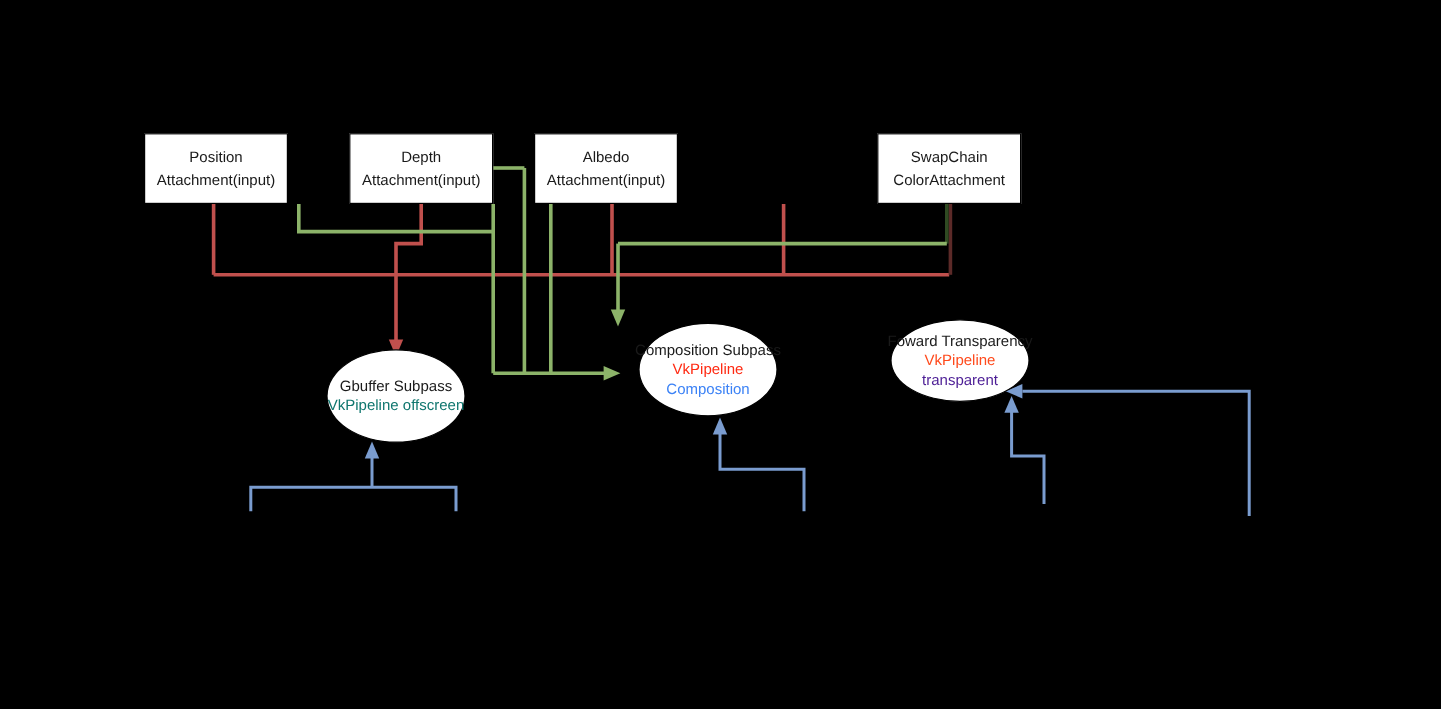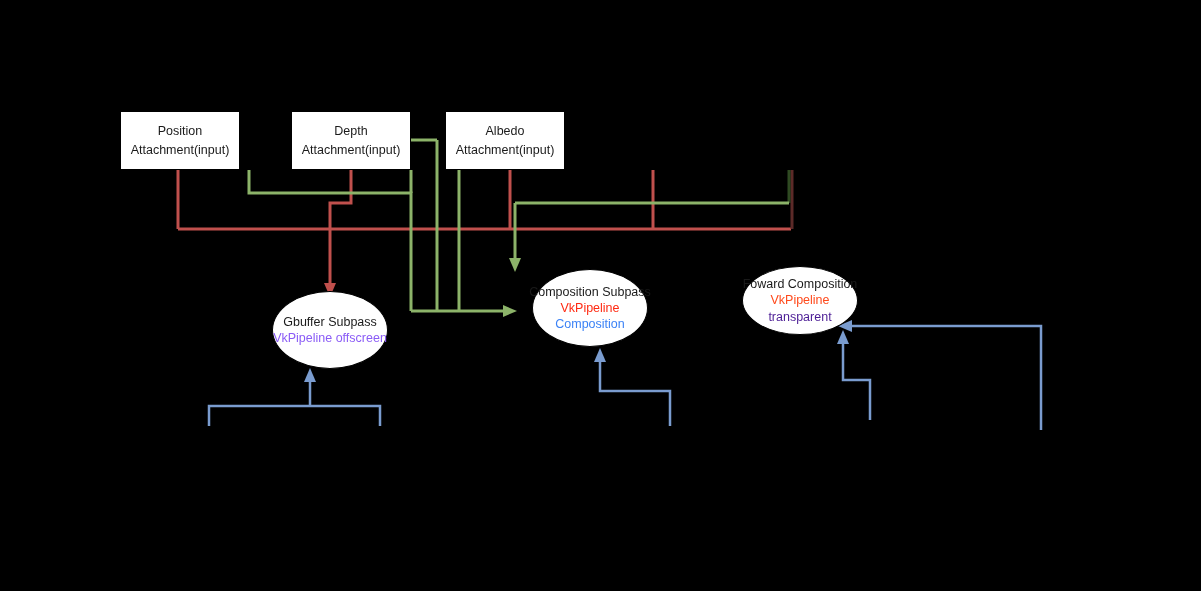--- a/index.html
+++ b/index.html
@@ -140,31 +140,35 @@
     <span class="box-line">Depth</span>
     <span class="box-line">Attachment(input)</span>
   </div>
 
   <div class="node-box" style="left:445px; top:111px; width:120px; height:59px;">
     <span class="box-line">Albedo</span>
     <span class="box-line">Attachment(input)</span>
   </div>
 
 
+  <div class="node-box" style="left:731px; top:111px; width:120px; height:59px;">
+    <span class="box-line">SwapChain</span>
+    <span class="box-line">ColorAttachment</span>
+  </div>
 
   <div class="node-ellipse" style="left:272px; top:291px; width:116px; height:78px;">
     <span class="ell-title">Gbuffer Subpass</span>
-    <span class="ell-sub" style="color:#8b5cf6;">VkPipeline offscreen</span>
+    <span class="ell-sub" style="color:#0f766e;">VkPipeline offscreen</span>
   </div>
 
   <div class="node-ellipse" style="left:532px; top:269px; width:116px; height:78px;">
     <span class="ell-title">Composition Subpass</span>
     <span class="ell-sub" style="color:#ff2a12;">VkPipeline</span>
     <span class="ell-sub" style="color:#3b82f6;">Composition</span>
   </div>
 
   <div class="node-ellipse" style="left:742px; top:266px; width:116px; height:69px;">
-    <span class="ell-title">Foward Composition</span>
+    <span class="ell-title">Foward Transparency</span>
     <span class="ell-sub" style="color:#ff4a1c;">VkPipeline</span>
     <span class="ell-sub" style="color:#4c1d95;">transparent</span>
   </div>
 
 </div>
 
 </body></html>

